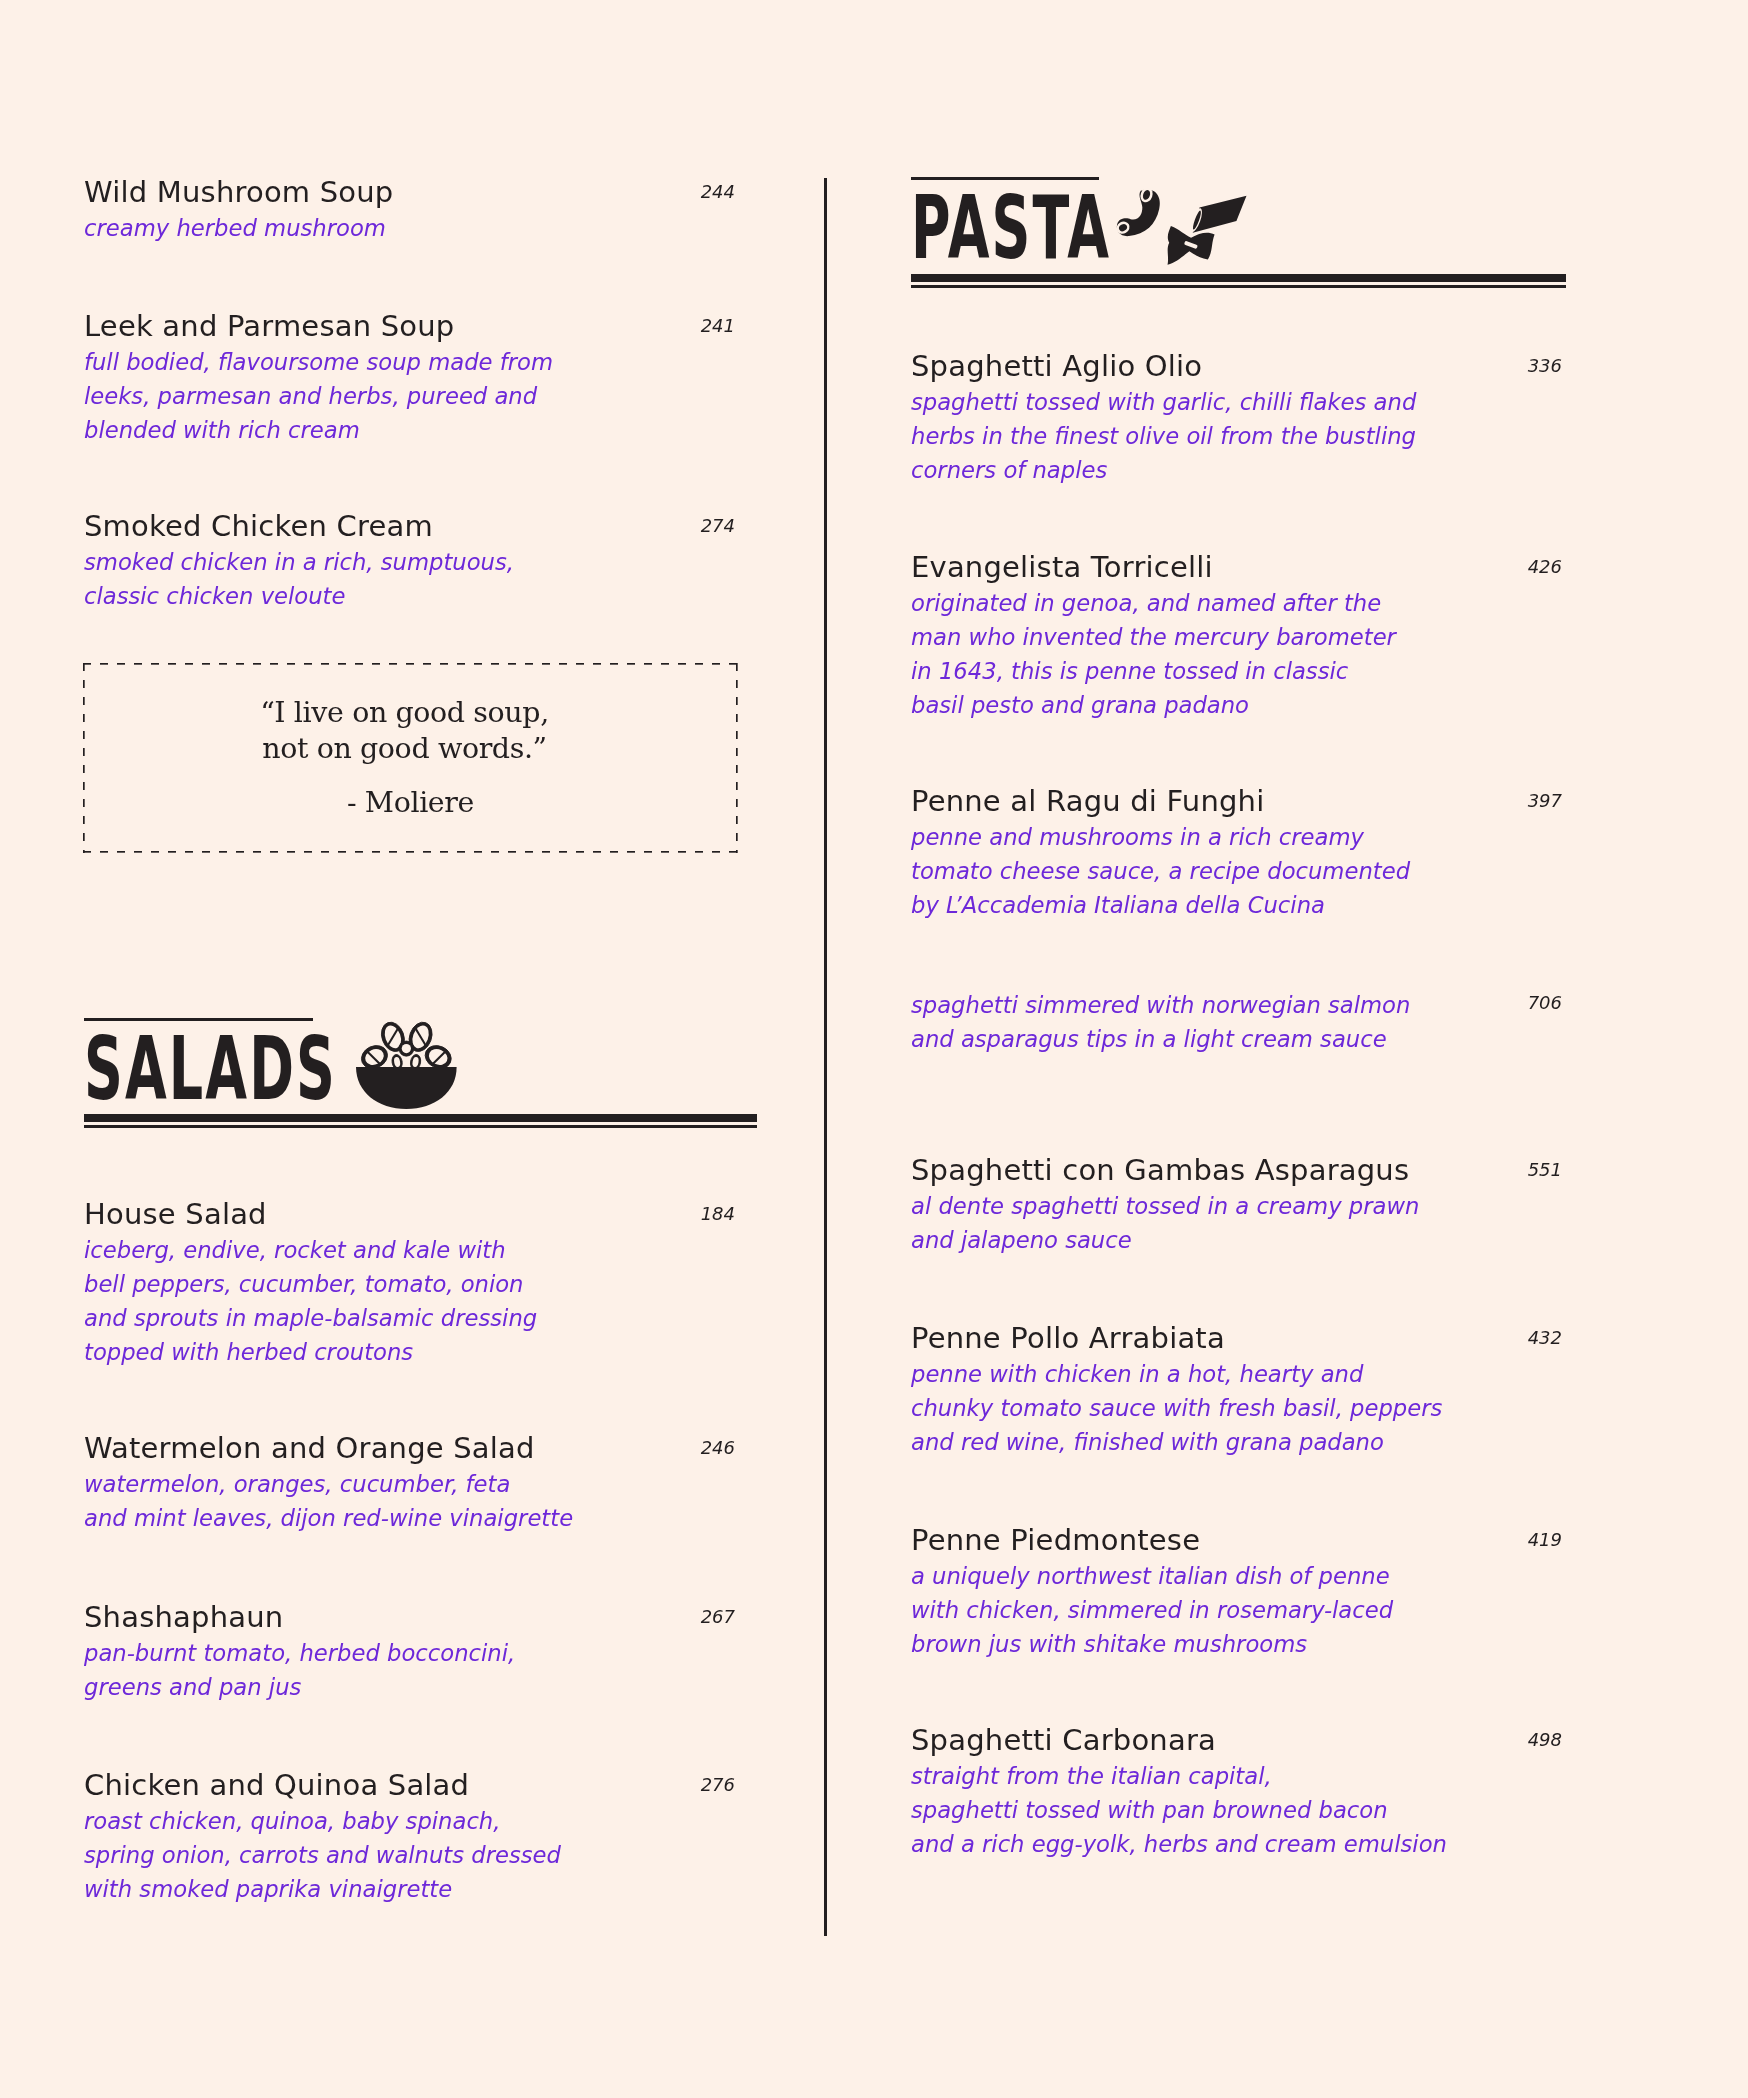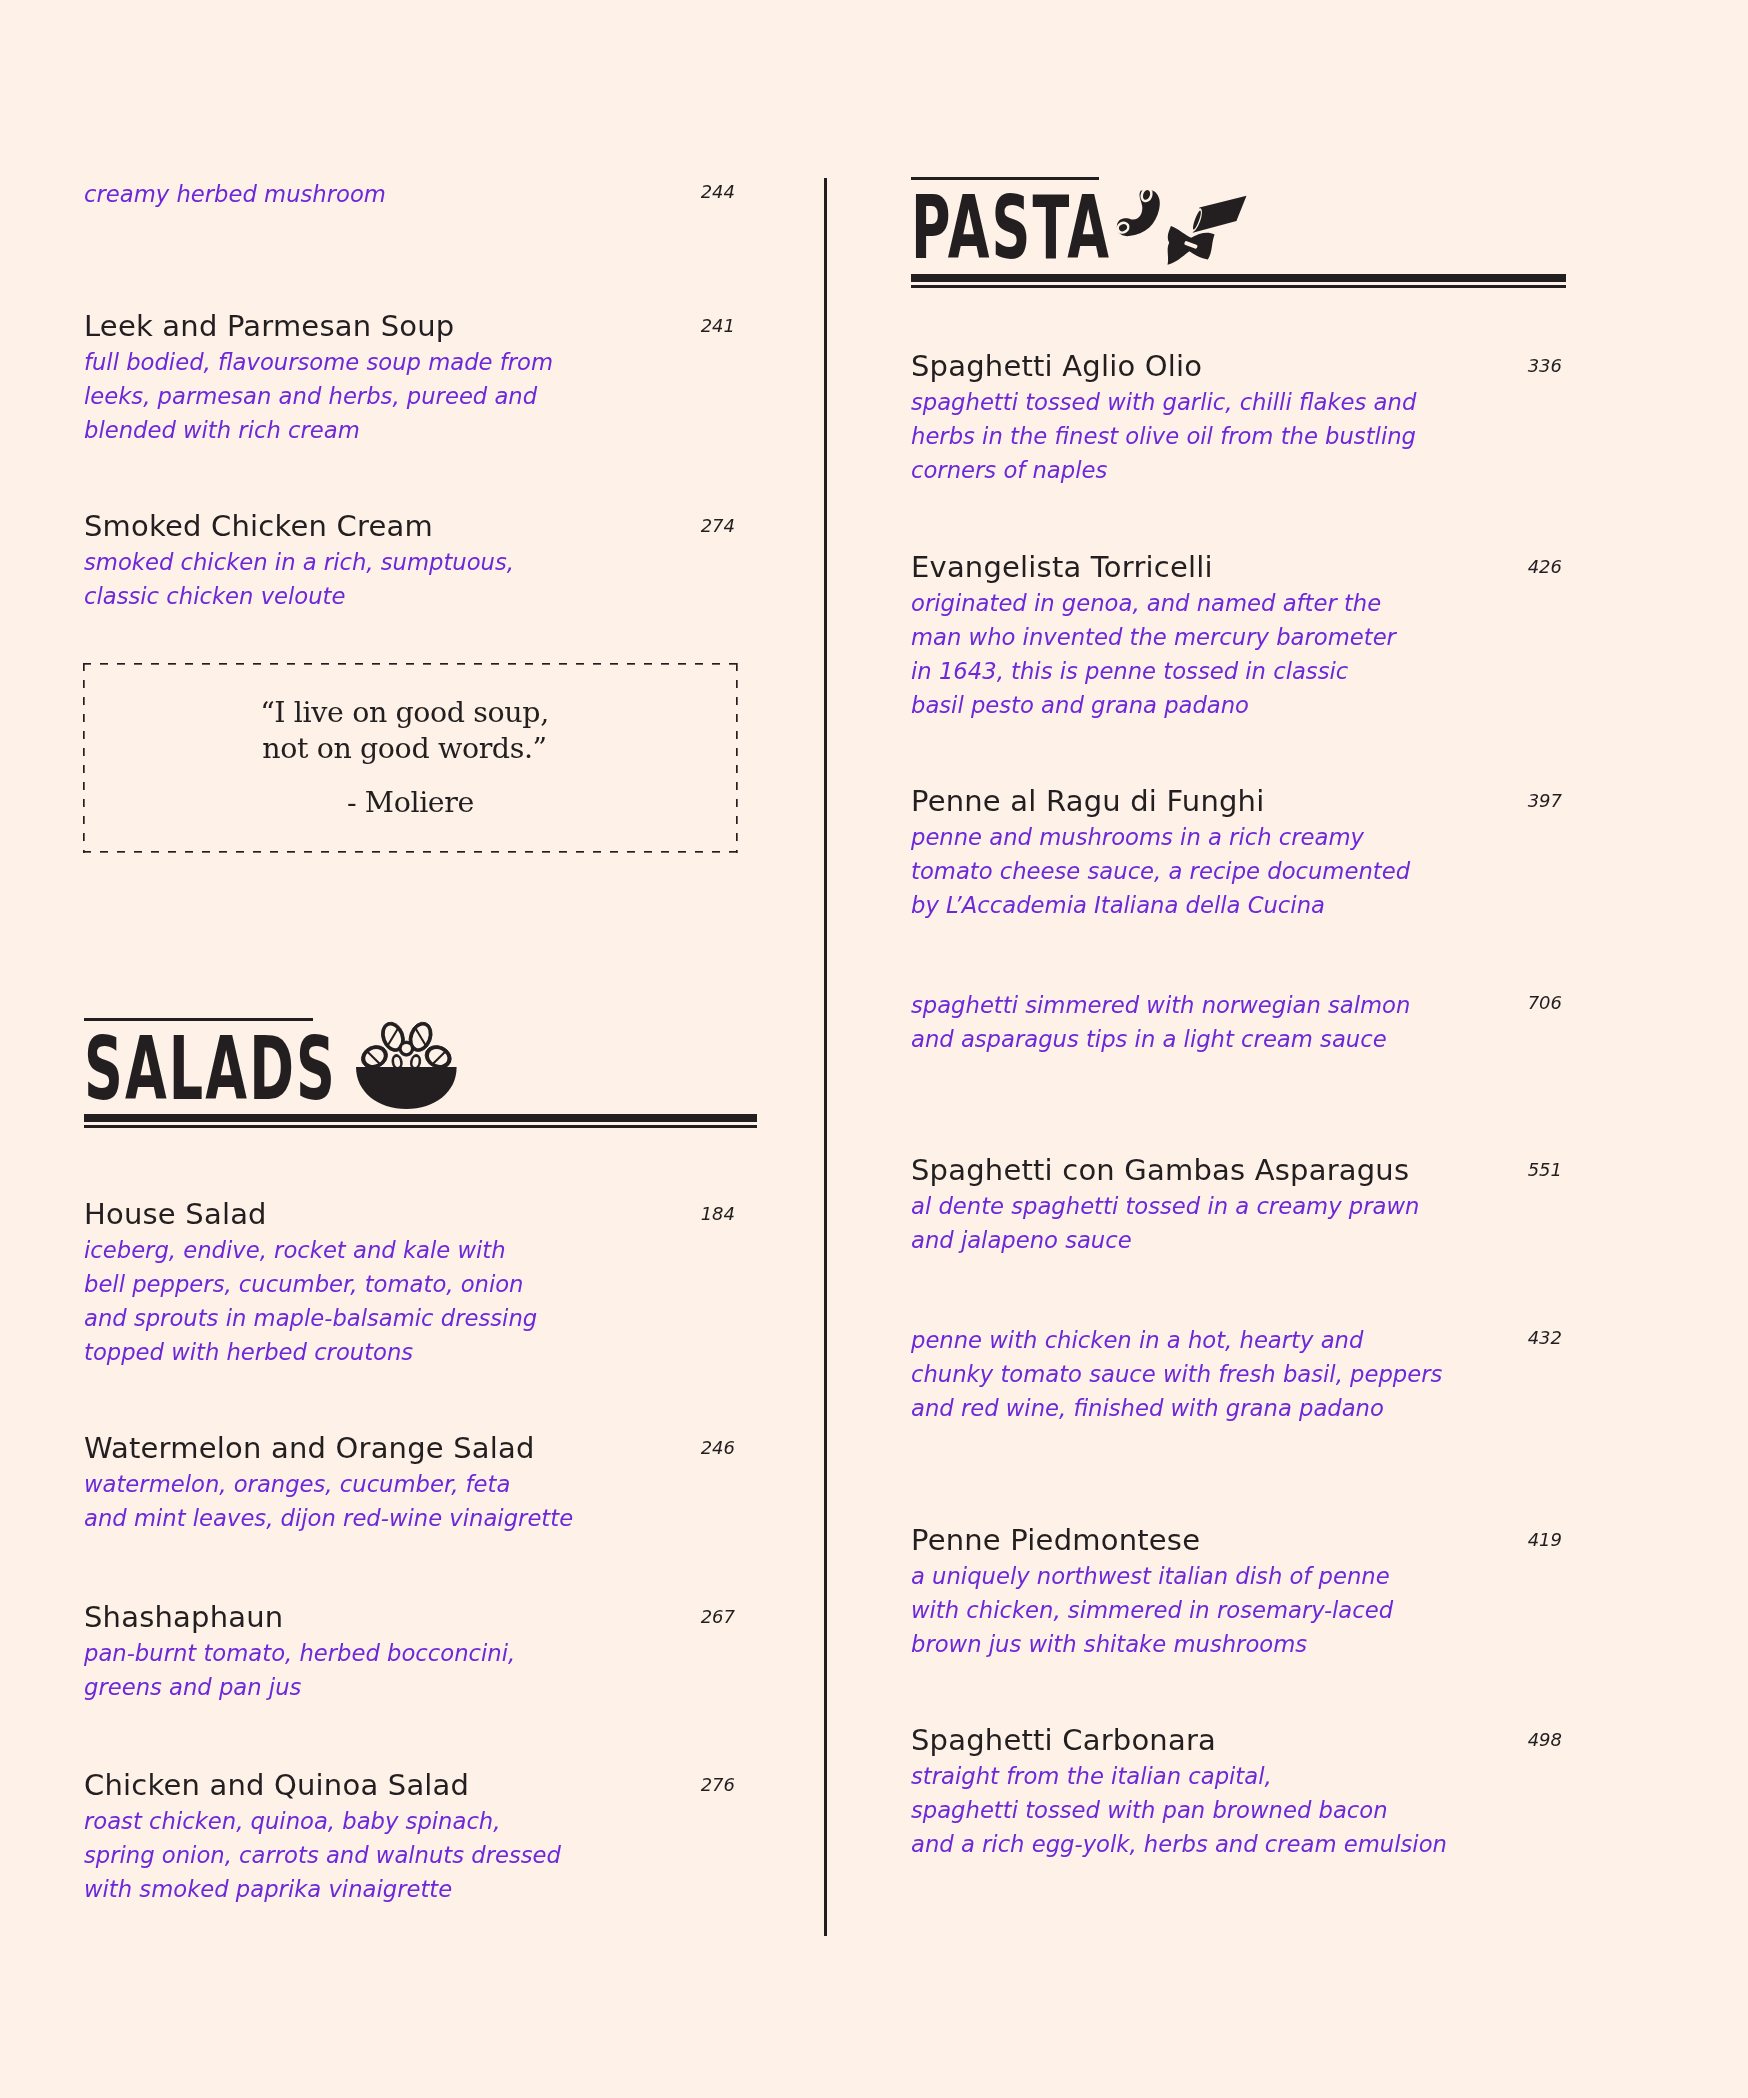--- a/index.html
+++ b/index.html
@@ -46,20 +46,21 @@
   .sh-thick { position:absolute; left:0; height:7.6px; background:#231f20; }
   .sh-thin { position:absolute; left:0; height:2.5px; background:#231f20; }
   .sh-icon { position:absolute; }
 </style>
 </head>
 <body>
 
 <div class="left">
 
   <div class="item" style="top:175px">
+    <div class="item-title">Wild Mushroom Soup</div>
     <div class="item-price">244</div>
     <div class="item-desc">creamy herbed mushroom</div>
   </div>
   <div class="item" style="top:309px">
     <div class="item-title">Leek and Parmesan Soup</div>
     <div class="item-price">241</div>
     <div class="item-desc">full bodied, flavoursome soup made from
 leeks, parmesan and herbs, pureed and
 blended with rich cream</div>
   </div>
@@ -192,20 +193,21 @@
     <div class="item-desc">spaghetti simmered with norwegian salmon
 and asparagus tips in a light cream sauce</div>
   </div>
   <div class="item" style="top:1153px">
     <div class="item-title">Spaghetti con Gambas Asparagus</div>
     <div class="item-price">551</div>
     <div class="item-desc">al dente spaghetti tossed in a creamy prawn
 and jalapeno sauce</div>
   </div>
   <div class="item" style="top:1321px">
+    <div class="item-title">Penne Pollo Arrabiata</div>
     <div class="item-price">432</div>
     <div class="item-desc">penne with chicken in a hot, hearty and
 chunky tomato sauce with fresh basil, peppers
 and red wine, finished with grana padano</div>
   </div>
   <div class="item" style="top:1523px">
     <div class="item-title">Penne Piedmontese</div>
     <div class="item-price">419</div>
     <div class="item-desc">a uniquely northwest italian dish of penne
 with chicken, simmered in rosemary-laced

